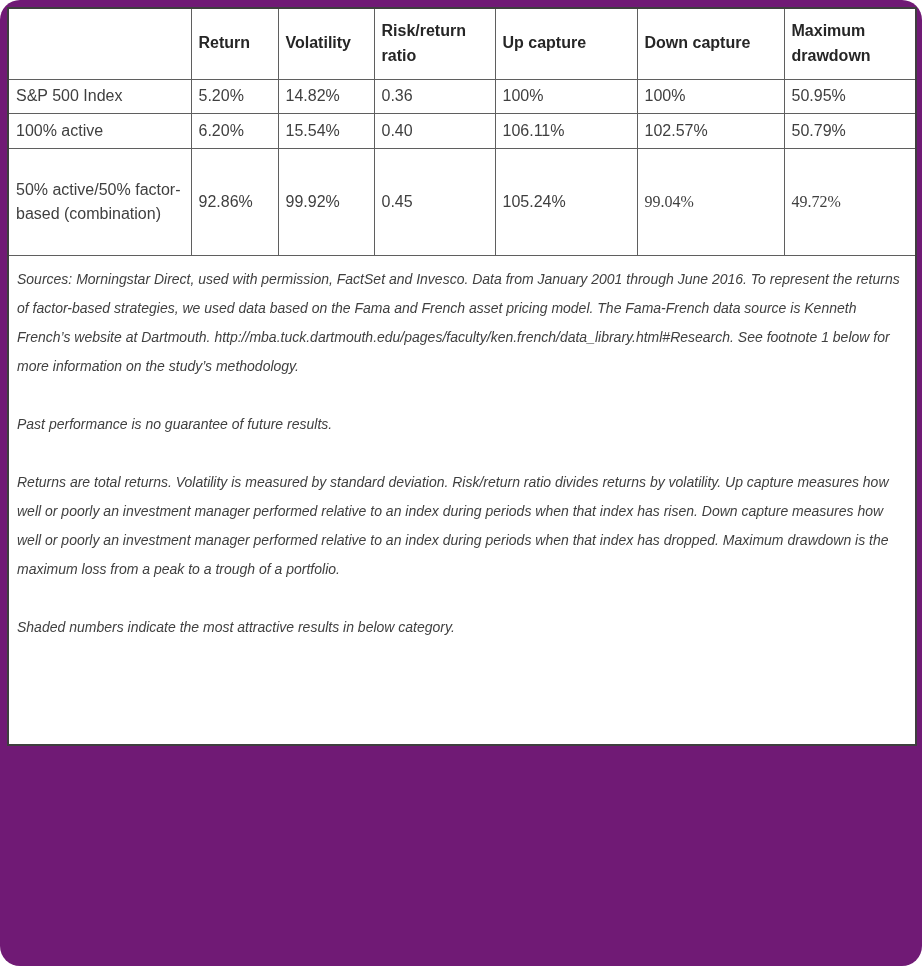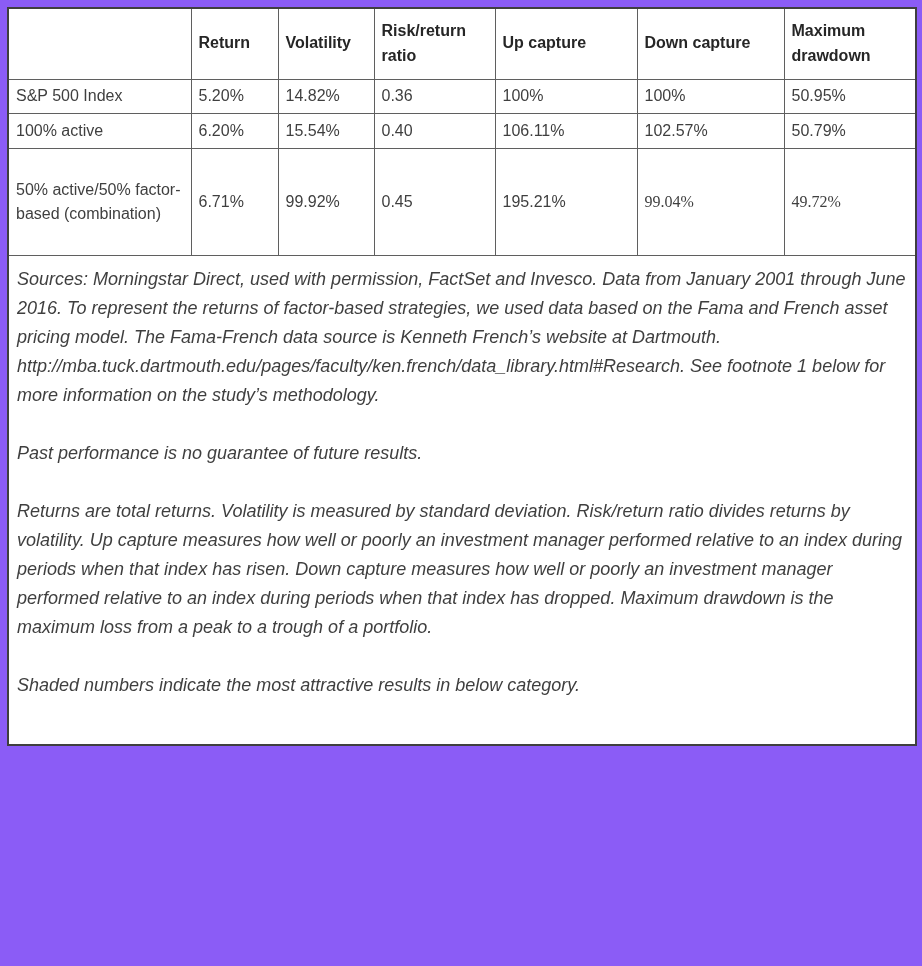--- a/index.html
+++ b/index.html
@@ -7,21 +7,22 @@
     padding: 0;
     background: #ffffff;
     width: 922px;
     font-family: "Liberation Sans", sans-serif;
   }
   .page {
     width: 922px;
     height: 966px;
     box-sizing: border-box;
     padding: 7px 7px 0 7px;
-    background: #8b5cf6;
+    background: #701a75;
+    border-radius: 20px;
   }
   table.perf {
     border-collapse: collapse;
     table-layout: fixed;
     width: 908px;
     border: 2px solid #3f3f3f;
   }
   table.perf th,
   table.perf td {
     border: 1px solid #5f5f5f;
@@ -64,21 +65,21 @@
     padding-top: 5px;
   }
   td.va-low {
     padding-top: 24px;
     font-family: Liberation Serif, serif;
   }
   tr.footnote-row td {
     vertical-align: top;
     padding: 9px 8px 6px 8px;
     font-style: italic;
-    font-size: 18px;
+    font-size: 14px;
     line-height: 29px;
     color: #3f3f3f;
   }
   tr.footnote-row p {
     margin: 0 0 29px 0;
   }
   tr.footnote-row p:last-child {
     margin-bottom: 0;
   }
 </style>
@@ -121,24 +122,24 @@
         <td class="row-label-bold">100% active</td>
         <td>6.20%</td>
         <td>15.54%</td>
         <td>0.40</td>
         <td class="shaded">106.11%</td>
         <td>102.57%</td>
         <td>50.79%</td>
       </tr>
       <tr style="height:107px">
         <td class="row-label">50% active/50% factor-based (combination)</td>
-        <td class="shaded">6.71%</td>
+        <td class="shaded">92.86%</td>
         <td>99.92%</td>
         <td>0.45</td>
-        <td class="va-top">195.21%</td>
+        <td class="va-top">105.24%</td>
         <td class="va-low">99.04%</td>
         <td class="va-low">49.72%</td>
       </tr>
       <tr class="footnote-row" style="height:490px">
         <td colspan="7">
           <p>Sources: Morningstar Direct, used with permission, FactSet and Invesco. Data from January 2001 through June 2016. To represent the returns of factor-based strategies, we used data based on the Fama and French asset pricing model. The Fama-French data source is Kenneth French’s website at Dartmouth. http://mba.tuck.dartmouth.edu/pages/faculty/ken.french/data_library.html#Research. See footnote 1 below for more information on the study’s methodology.</p>
           <p>Past performance is no guarantee of future results.</p>
           <p>Returns are total returns. Volatility is measured by standard deviation. Risk/return ratio divides returns by volatility. Up capture measures how well or poorly an investment manager performed relative to an index during periods when that index has risen. Down capture measures how well or poorly an investment manager performed relative to an index during periods when that index has dropped. Maximum drawdown is the maximum loss from a peak to a trough of a portfolio.</p>
           <p>Shaded numbers indicate the most attractive results in below category.</p>
         </td>

